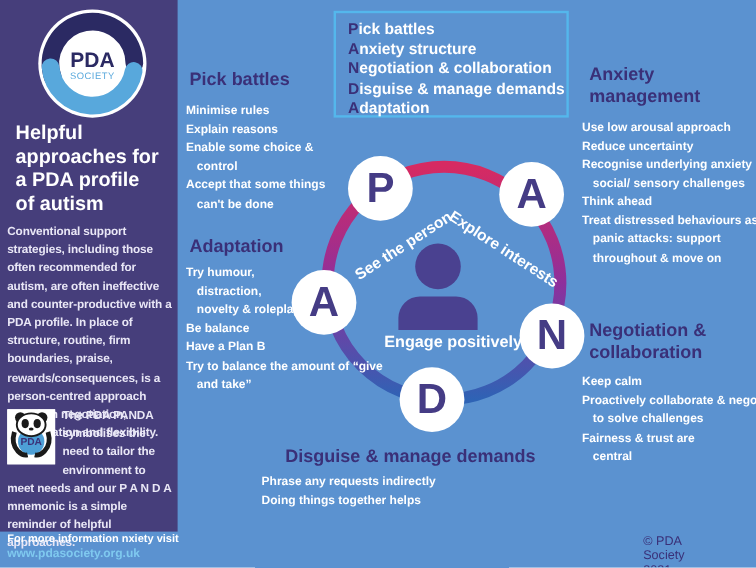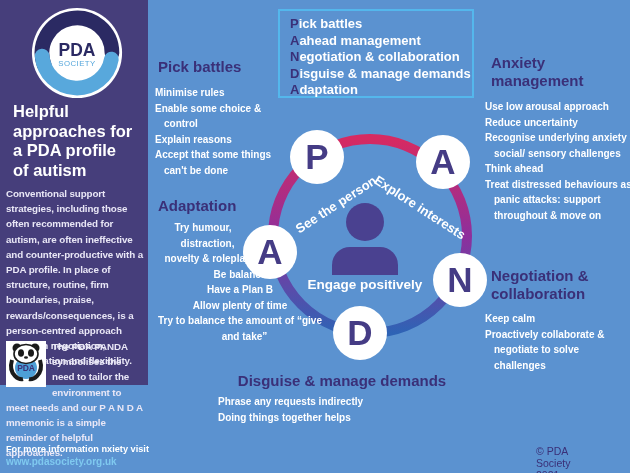--- a/index.html
+++ b/index.html
@@ -4,21 +4,21 @@
 <style>
   :root{
     --sidebar-bg:#463e7b; --main-bg:#5b92d0; --navy:#3a3078; --letter-navy:#453c85;
     --icon-purple:#4a4190; --box-border:#54b7ec; --link-blue:#7fc9ef;
     --ring-pink:#d62a62; --ring-purple:#8e2f9c; --ring-blue:#2e63b5;
   }
   *{margin:0;padding:0;box-sizing:border-box;}
   body{font-family:"Liberation Sans",sans-serif;}
   .stage{position:relative;width:630px;height:473px;overflow:hidden;background:var(--main-bg);}
   
-  .sidebar{position:absolute;left:0;top:0;width:148px;height:385px;background:var(--sidebar-bg);}
+  .sidebar{position:absolute;left:0;top:0;width:148px;height:443px;background:var(--sidebar-bg);}
   .logo{position:absolute;left:31px;top:7px;width:92px;height:92px;}
   .side-title{position:absolute;left:13px;top:102px;width:122px;text-align:left;color:#fff;
     font-size:16.5px;font-weight:bold;line-height:19.5px;}
   .side-intro{position:absolute;left:6px;top:186px;width:140px;color:#e9e7f6;font-size:9.8px;
     font-weight:bold;line-height:15.2px;letter-spacing:-0.1px;}
   .panda-block{position:absolute;left:6px;top:339px;width:140px;color:#e9e7f6;font-size:9.8px;
     font-weight:bold;line-height:15.2px;letter-spacing:-0.1px;}
   .panda-img{float:left;width:40px;height:46px;margin:2px 6px 2px 0;background:#fff;}
   .side-footer{position:absolute;left:6px;top:444px;width:142px;color:#fff;font-size:9.2px;
     font-weight:bold;white-space:nowrap;}
@@ -39,21 +39,21 @@
   stop.s1{stop-color:var(--ring-pink);} stop.s2{stop-color:var(--ring-purple);} stop.s3{stop-color:var(--ring-blue);}
   .letter-circle{position:absolute;width:54px;height:54px;border-radius:50%;background:#fff;
     display:flex;align-items:center;justify-content:center;font-size:35px;font-weight:bold;color:var(--letter-navy);}
   .lc-p{left:142px;top:130px;} .lc-a1{left:268px;top:135px;} .lc-n{left:285px;top:253px;}
   .lc-d{left:185px;top:306px;} .lc-a2{left:95px;top:225px;}
   .person-head{position:absolute;left:198px;top:203px;width:38px;height:38px;border-radius:50%;background:var(--icon-purple);}
   .person-body{position:absolute;left:184px;top:247px;width:66px;height:28px;border-radius:18px 18px 0 0;background:var(--icon-purple);}
   .ring-label{position:absolute;color:#fff;font-size:13px;font-weight:bold;text-align:center;}
   .lbl-see{left:128px;top:197px;width:120px;transform:rotate(-33deg);}
   .lbl-explore{left:210px;top:200px;width:124px;transform:rotate(33deg);}
-  .lbl-engage{left:147px;top:277px;width:140px;font-size:13.5px;}
+  .lbl-engage{left:147px;top:277px;width:140px;font-size:13.5px;text-align:right;}
   .disguise-heading{position:absolute;left:44px;top:372px;width:300px;text-align:center;
     color:var(--navy);font-size:15px;font-weight:bold;}
   .copyright{position:absolute;left:388px;top:445px;color:var(--navy);font-size:10.5px;font-weight:normal;}
   svg text{font-family:"Liberation Sans",sans-serif;}
 </style>
 </head>
 <body>
 
 <div class="stage">
 
@@ -87,21 +87,21 @@
     <div class="side-footer">
       <span>For more information nxiety visit</span>
       <a href="#" class="side-link">www.pdasociety.org.uk</a>
     </div>
   </div>
 
   <div class="main">
 
     <div class="mnemonic-box">
       <div class="mline"><span class="initial">P</span><span>ick battles</span></div>
-      <div class="mline"><span class="initial">A</span><span>ahead management</span></div>
+      <div class="mline"><span class="initial">A</span><span>nxiety structure</span></div>
       <div class="mline"><span class="initial">N</span><span>egotiation &amp; collaboration</span></div>
       <div class="mline"><span class="initial">D</span><span>isguise &amp; manage demands</span></div>
       <div class="mline"><span class="initial">A</span><span>daptation</span></div>
     </div>
 
     <svg class="ring-svg" width="220" height="220">
       <defs>
         <linearGradient id="ringGrad" x1="0" y1="0" x2="0" y2="1">
           <stop class="s1" offset="0"></stop>
             <stop class="s2" offset="0.5"></stop>
@@ -127,47 +127,47 @@
       </div>
     <div class="person-head"></div>
     <div class="person-body"></div>
     <div class="ring-label lbl-see">See the person</div>
     <div class="ring-label lbl-explore">Explore interests</div>
     <div class="ring-label lbl-engage">Engage positively</div>
 
     <div class="sec-heading" style="left:10px;top:58px;">Pick battles</div>
     <div class="bullets" style="left:7px;top:85px;width:136px;">
       <div class="bullet">Minimise rules</div>
+      <div class="bullet">Explain reasons</div>
       <div class="bullet">Enable some choice &amp; control</div>
-      <div class="bullet">Explain reasons</div>
       <div class="bullet">Accept that some things can't be done</div>
     </div>
 
     <div class="sec-heading" style="left:10px;top:197px;">Adaptation</div>
-    <div class="bullets bullets-adaptation" style="left:7px;top:220px;width:170px;text-align:center;">
+    <div class="bullets bullets-adaptation" style="left:7px;top:220px;width:170px;">
       <div class="bullet">Try humour, distraction, novelty &amp; roleplay</div>
       <div class="bullet">Be balance</div>
       <div class="bullet">Have a Plan B</div>
-      <div class="bullet">Allow plenty of time</div>
       <div class="bullet">Try to balance the amount of “give and take”</div>
     </div>
 
     <div class="sec-heading" style="left:343px;top:54px;width:110px;">Anxiety management</div>
     <div class="bullets" style="left:337px;top:99px;width:164px;">
       <div class="bullet">Use low arousal approach</div>
       <div class="bullet">Reduce uncertainty</div>
       <div class="bullet">Recognise underlying anxiety &amp; social/ sensory challenges</div>
       <div class="bullet">Think ahead</div>
       <div class="bullet">Treat distressed behaviours as panic attacks: support throughout &amp; move on</div>
     </div>
 
     <div class="sec-heading" style="left:343px;top:267px;width:130px;">Negotiation &amp; collaboration</div>
     <div class="bullets bullets-negotiation" style="left:337px;top:311px;width:170px;">
       <div class="bullet">Keep calm</div>
       <div class="bullet">Proactively collaborate &amp; negotiate to solve challenges</div>
+      <div class="bullet">Fairness &amp; trust are central</div>
     </div>
 
     <div class="disguise-heading">Disguise &amp; manage demands</div>
     <div class="bullets" style="left:70px;top:394px;width:320px;">
       <div class="bullet">Phrase any requests indirectly</div>
       <div class="bullet">Doing things together helps</div>
     </div>
 
     <div class="copyright">© PDA Society 2021</div>
   </div>

